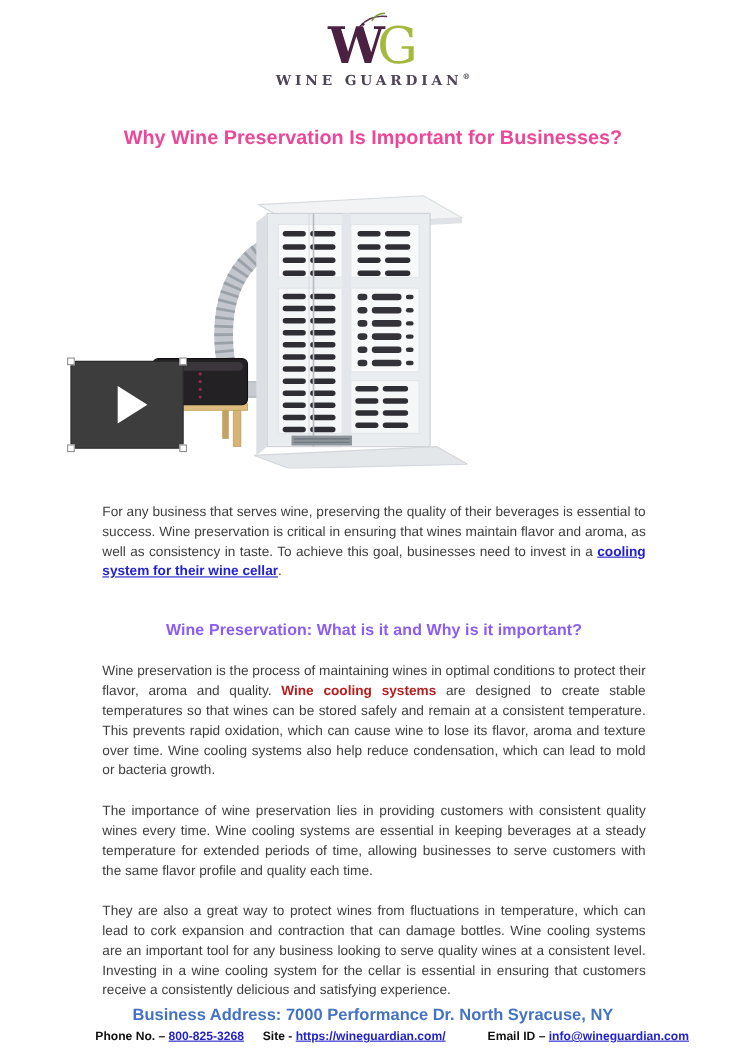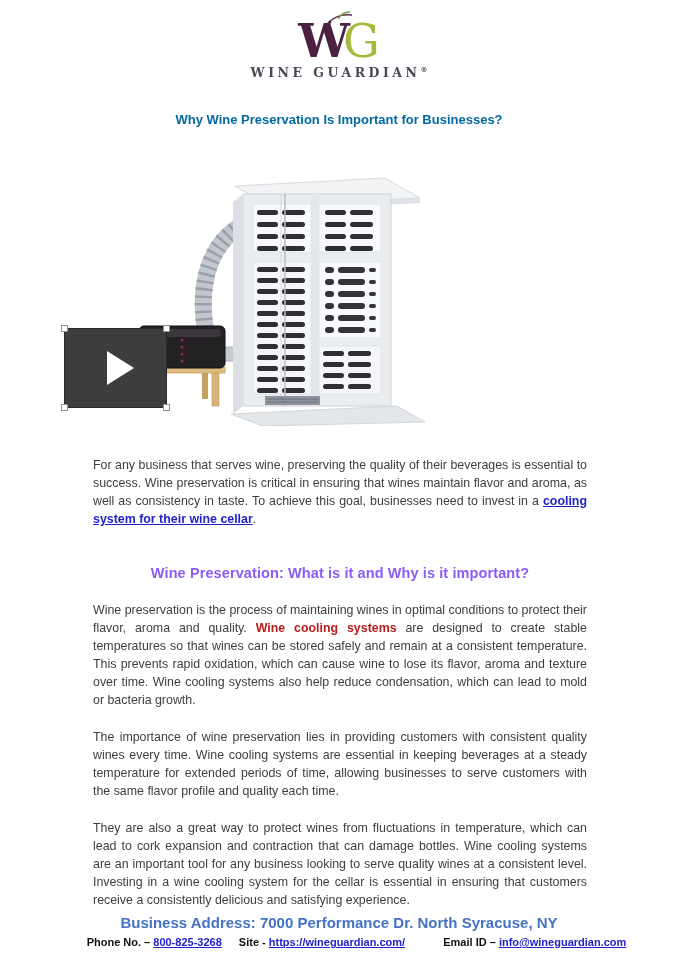--- a/index.html
+++ b/index.html
@@ -11,21 +11,21 @@
   .sprig{display:block;margin:0 auto -8px auto;}
   .monogram{font-family:"DejaVu Serif",serif;font-size:46px;line-height:46px;}
   .mono-w{color:#4B2142;font-weight:700;}
   .mono-g{color:#A6B93F;margin-left:-7px;}
   .logo-name{font-family:"DejaVu Serif",serif;font-size:12.5px;letter-spacing:3.5px;
              color:#4E4557;margin-top:1px;font-weight:bold;}
   .reg{font-size:7px;vertical-align:top;letter-spacing:0;}
 
   
   .title{position:absolute;top:103px;left:0;right:0;text-align:center;
-         font-size:13px;font-weight:700;color:#0369a1;}
+         font-size:18px;font-weight:700;color:#ec4899;}
 
   
   .hero{position:absolute;top:170px;left:0;width:678px;height:258px;}
   .illustration{position:absolute;left:135px;top:0;}
   .video-frame{position:absolute;left:64px;top:158px;width:101px;height:78px;
                background:#3d3d3d;border:1px solid #2b2b2b;border-radius:5px;
                display:flex;align-items:center;justify-content:center;cursor:pointer;}
   .play-tri{width:0;height:0;border-left:27px solid #ffffff;
             border-top:17px solid transparent;border-bottom:17px solid transparent;
             margin-left:9px;}

